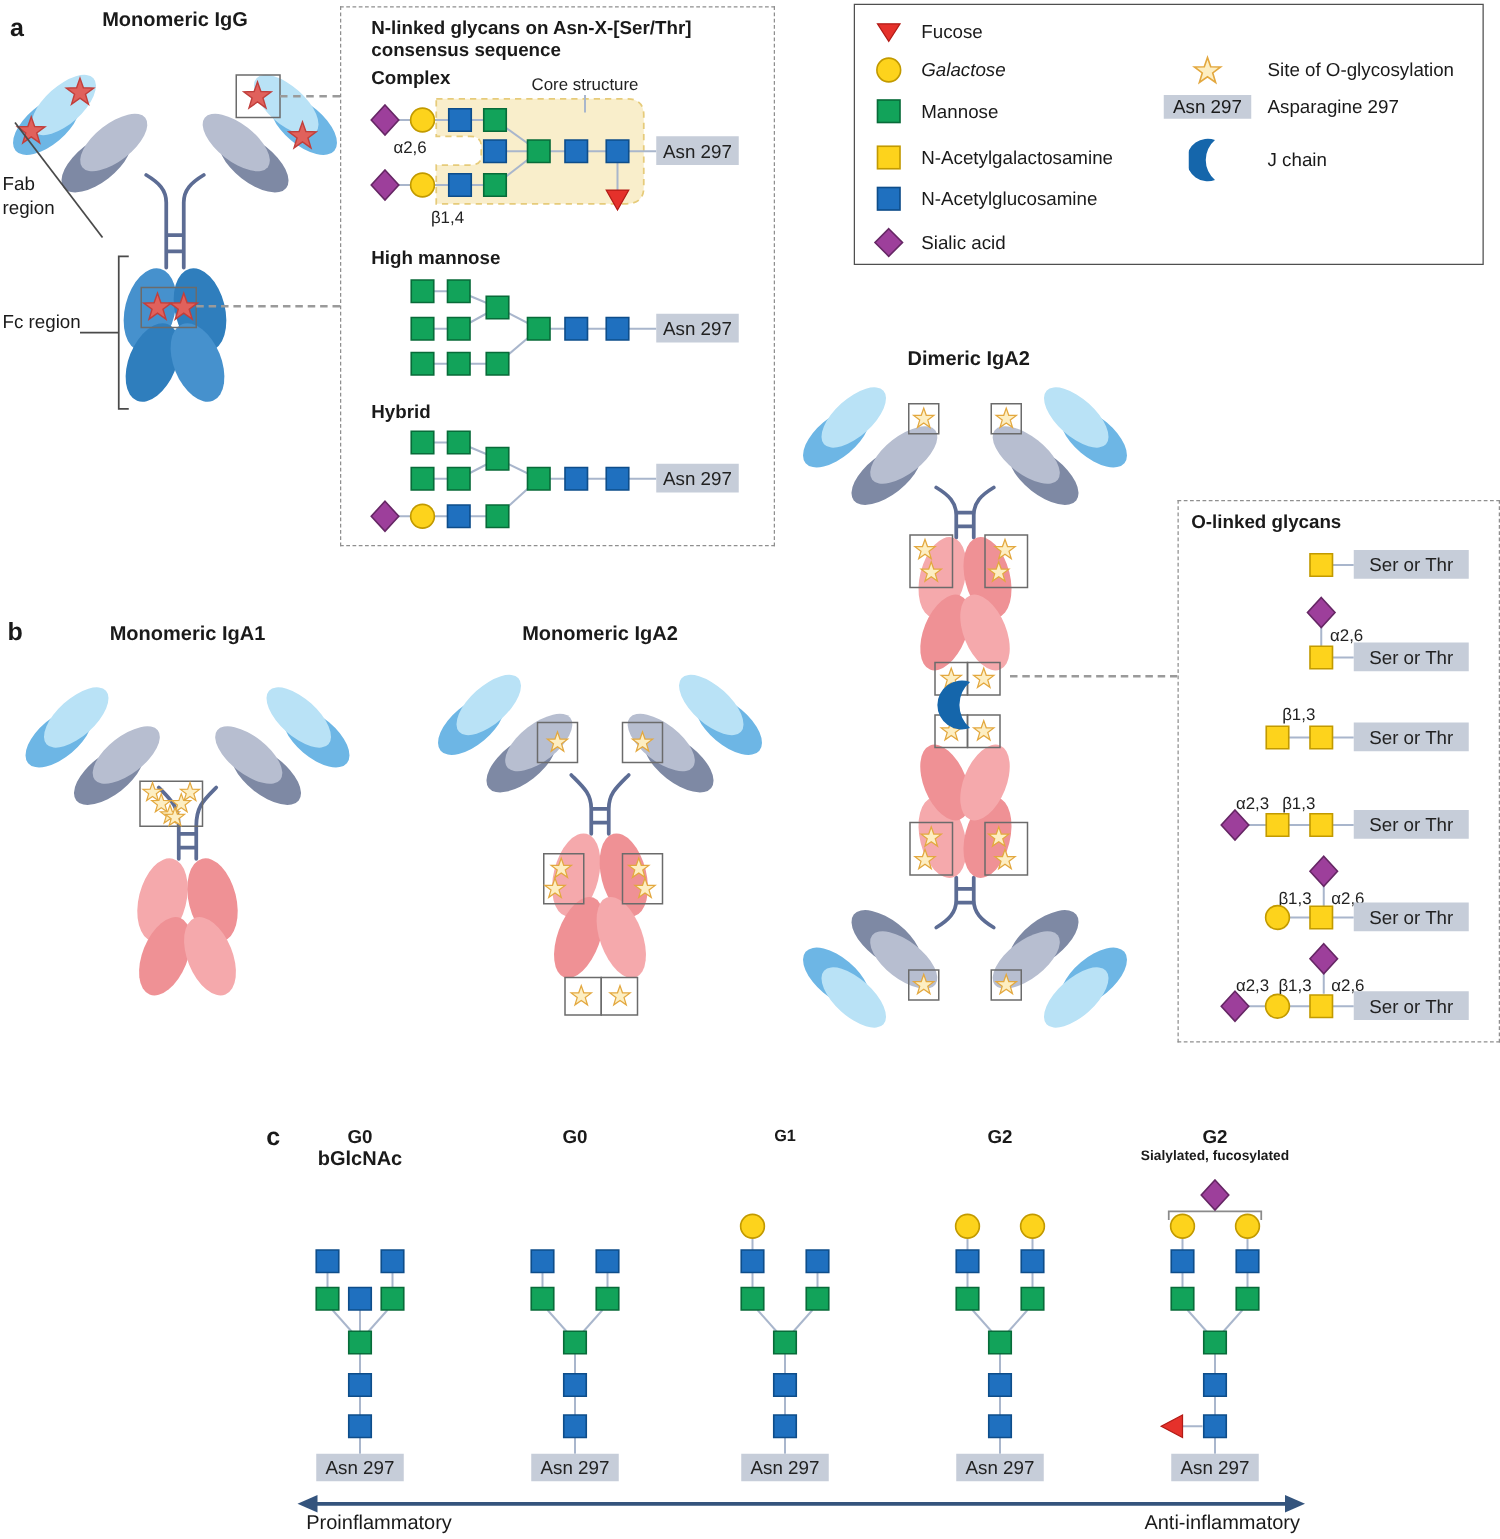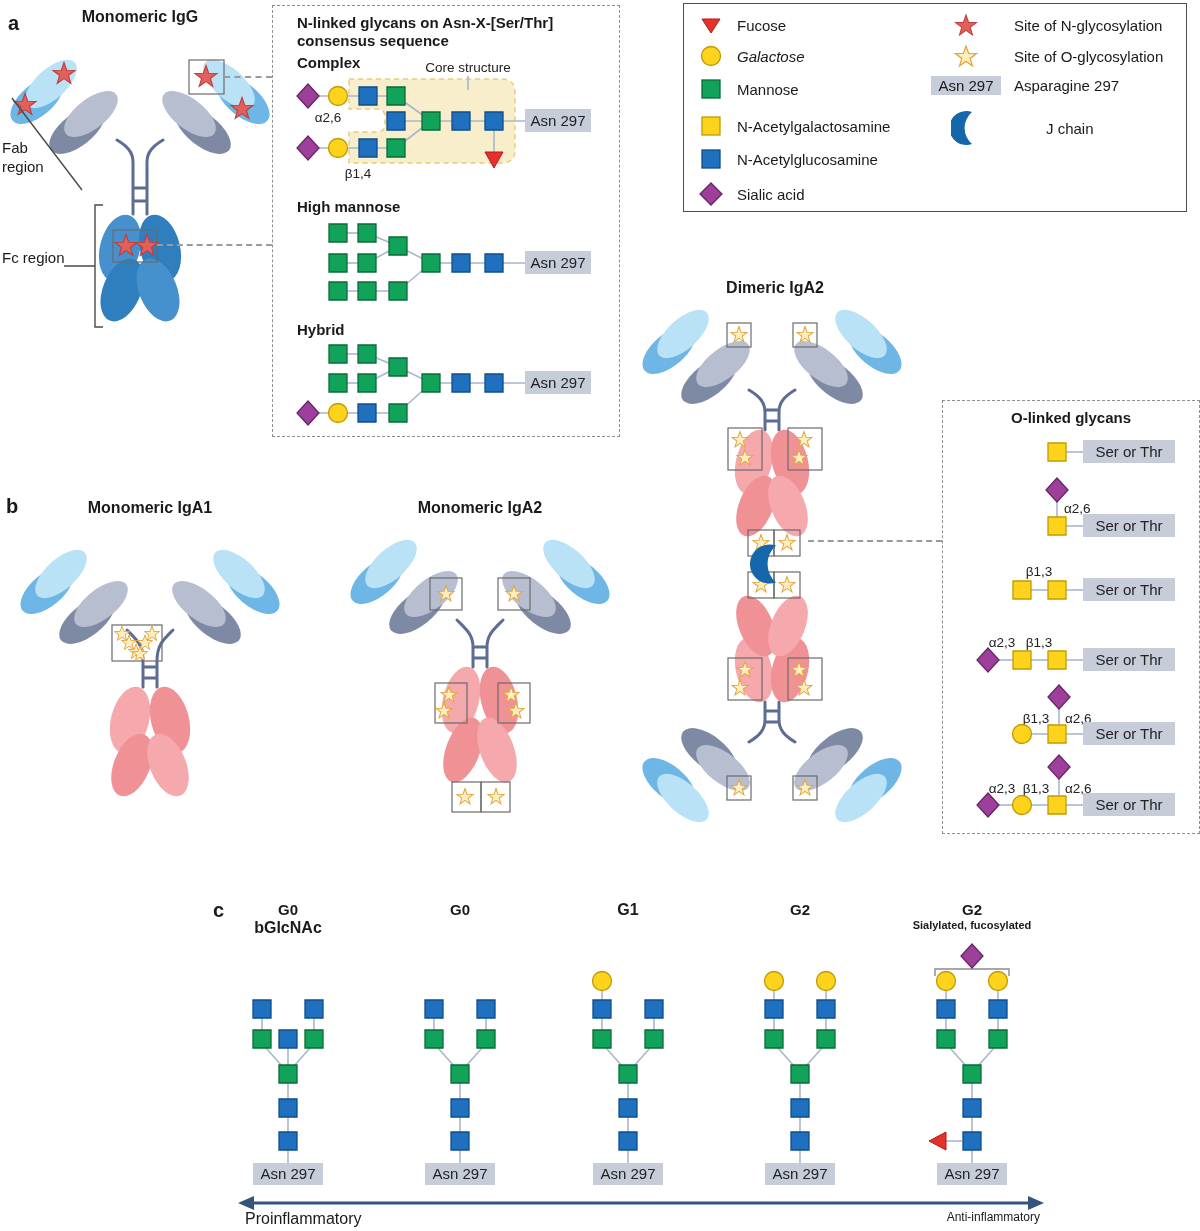--- a/index.html
+++ b/index.html
@@ -227,43 +227,35 @@
     <span class="llab">N-Acetylglucosamine</span>
   </div>
   <div class="legend-row" style="left:14px;top:177px;">
     <span class="icell">
           <svg width="26" height="26">
             <polygon points="13,2 24,13 13,24 2,13" class="di-p"></polygon>
           </svg>
         </span>
     <span class="llab">Sialic acid</span>
   </div>
-  <div class="legend-row" style="left:247px;top:8px;">
-    <span class="icell-w">
-          <svg width="26" height="26">
-            <use href="#u-star" class="nstar" transform="translate(13,14) scale(1.1)"></use>
-          </svg>
-        </span>
-    <span class="llab">Site of N-glycosylation</span>
-  </div>
   <div class="legend-row" style="left:247px;top:39px;">
     <span class="icell-w">
           <svg width="26" height="26">
             <use href="#u-star" class="ostar" transform="translate(13,14) scale(1.1)"></use>
           </svg>
         </span>
     <span class="llab">Site of O-glycosylation</span>
   </div>
   <div class="legend-row" style="left:247px;top:72px;">
     <span class="icell-w">
           <span class="asnchip">Asn 297</span>
         </span>
     <span class="llab">Asparagine 297</span>
   </div>
-  <div class="legend-row" style="left:247px;top:105px;gap:32px;">
+  <div class="legend-row" style="left:247px;top:105px;">
     <span class="icell-w">
           <svg width="30" height="38">
             <use href="#u-crescent" class="jc" transform="translate(14,19) scale(1.0)"></use>
           </svg>
         </span>
     <span class="llab">J chain</span>
   </div>
 </div>
 
 <div class="abs ptitle" style="left:695px;top:279px;width:160px;">Dimeric IgA2</div>
@@ -313,21 +305,21 @@
         <use href="#u-star" class="ostar" transform="translate(162,380) scale(0.85)"></use>
     <rect x="111" y="282" width="26" height="26" class="kbox"></rect>
         <rect x="137" y="282" width="26" height="26" class="kbox"></rect>
     <use href="#u-star" class="ostar" transform="translate(124,295) scale(0.85)"></use>
         <use href="#u-star" class="ostar" transform="translate(150,295) scale(0.85)"></use>
   </g>
   <use href="#u-crescent" class="jc" transform="translate(131,274) scale(1.15)"></use>
 </svg>
 
 <div class="abs dashbox" style="left:942px;top:400px;width:256px;height:432px;">
-  <div class="abs stitle" style="left:10px;top:8px;width:236px;text-align:center;">O-linked glycans</div>
+  <div class="abs stitle" style="left:10px;top:8px;width:236px;">O-linked glycans</div>
   <svg class="abs" style="left:0;top:0;" width="254" height="430">
 
     <g>
       <line class="ln" x1="123" y1="51" x2="140" y2="51"></line>
       <use href="#u-sq" class="sq-y" x="114" y="51"></use>
       <rect x="140" y="39" width="92" height="23" class="badge"></rect>
       <text class="btext" x="186" y="56" text-anchor="middle">Ser or Thr</text>
     </g>
 
     <g>
@@ -436,21 +428,21 @@
   <rect x="107" y="257" width="29" height="30" class="kbox"></rect>
       <rect x="136" y="257" width="29" height="30" class="kbox"></rect>
   <use href="#u-star" class="ostar" transform="translate(120,272) scale(0.85)"></use>
       <use href="#u-star" class="ostar" transform="translate(151,272) scale(0.85)"></use>
 </svg>
 
 <div class="abs plabel" style="left:213px;top:899px;">c</div>
 <div class="abs ptitle" style="left:208px;top:901px;width:160px;font-size:15px;">G0</div>
 <div class="abs ptitle" style="left:208px;top:919px;width:160px;font-size:16px;">bGlcNAc</div>
 <div class="abs ptitle" style="left:380px;top:901px;width:160px;font-size:15px;">G0</div>
-<div class="abs ptitle" style="left:548px;top:901px;width:160px;font-size:16px;">G1</div>
+<div class="abs ptitle" style="left:548px;top:901px;width:160px;font-size:13px;">G1</div>
 <div class="abs ptitle" style="left:720px;top:901px;width:160px;font-size:15px;">G2</div>
 <div class="abs ptitle" style="left:882px;top:901px;width:180px;font-size:15px;">G2</div>
 <div class="abs ptitle" style="left:882px;top:919px;width:180px;font-size:11px;">Sialylated, fucosylated</div>
 
 <svg class="abs" style="left:220px;top:935px;" width="830" height="280">
 
   <g>
     <line class="ln" x1="42" y1="83" x2="42" y2="95"></line>
         <line class="ln" x1="94" y1="83" x2="94" y2="95"></line>
     <line class="ln" x1="46" y1="113" x2="62" y2="131"></line>
@@ -561,15 +553,15 @@
         <text class="btext" x="752" y="244" text-anchor="middle">Asn 297</text>
   </g>
 
   <g>
     <line x1="30" y1="268" x2="812" y2="268" stroke="#34547d" stroke-width="3"></line>
     <polygon points="18,268 34,261 34,275" fill="#34547d"></polygon>
     <polygon points="824,268 808,261 808,275" fill="#34547d"></polygon>
   </g>
 </svg>
 <div class="abs" style="left:245px;top:1210px;font-size:16px;">Proinflammatory</div>
-<div class="abs" style="left:880px;top:1210px;width:160px;text-align:right;font-size:12px;">Anti-inflammatory</div>
+<div class="abs" style="left:880px;top:1210px;width:160px;text-align:right;font-size:16px;">Anti-inflammatory</div>
 
 </div>
 
 </body></html>

